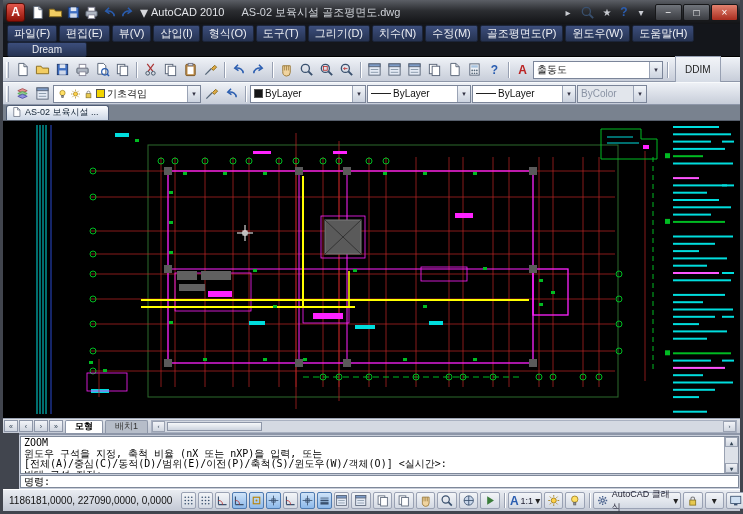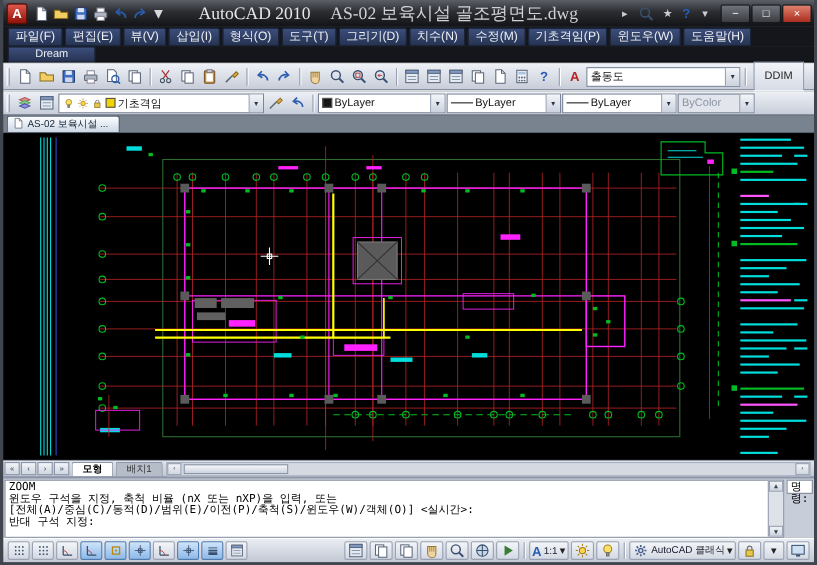--- a/index.html
+++ b/index.html
@@ -8,21 +8,21 @@
             background:#41454e; border:3px solid #41454e; border-top:none; position:relative; }
 
   
   .titlebar { height:24px; flex:0 0 24px; background:linear-gradient(#5c5f66,#2b2d31 45%,#121316);
               display:flex; align-items:center; padding:0 2px; color:#d6d8dc; }
   .app-logo { width:19px; height:19px; border-radius:3px; margin:0 4px 0 1px;
               background:linear-gradient(#e2574c,#8e1207); color:#fff; font-weight:bold; font-size:12px;
               display:flex; align-items:center; justify-content:center; border:1px solid #5a0c05;}
   .qat { display:flex; gap:1px; align-items:center;}
   .qat .tbtn{ width:17px; height:17px;}
-  .title-text { flex:1; text-align:center; font-size:16px; color:#e3e5e9; white-space:nowrap; overflow:hidden;font-family:Liberation Serif, serif;}
+  .title-text { flex:1; text-align:left; font-size:11px; color:#e3e5e9; white-space:nowrap; overflow:hidden;}
   .title-text .doc { margin-left:14px; color:#cfd2d8;}
   .infocenter { display:flex; align-items:center; gap:3px; margin:0 6px; font-size:10px; color:#c9ccd2;}
   .ic-glyph { width:14px; text-align:center; }
   .win-buttons { display:flex; }
   .win-btn { width:27px; height:17px; display:flex; align-items:center; justify-content:center;
              font-size:10px; color:#fff; background:linear-gradient(#70747b,#3a3c41);
              border:1px solid #17181a; border-radius:2px; margin-left:1px; }
   .win-btn.close { background:linear-gradient(#e2826f,#a92d1f); }
 
   
@@ -78,21 +78,21 @@
           border-bottom:none; background:#b6bdc9; color:#333; border-radius:2px 2px 0 0; margin-left:2px;text-align:center;}
   .ltab.active { background:#fff; font-weight:bold; color:#000;}
   .hscroll { flex:1; height:13px; margin:0 3px; background:#d4d9e2; border:1px solid #a8b0c0;
              position:relative; display:flex; align-items:center;}
   .hend { width:13px; height:11px; background:linear-gradient(#f2f4f8,#d0d6e0); border:1px solid #9aa2b2;
           font-size:6px; color:#345; display:flex; align-items:center; justify-content:center;}
   .hthumb { width:95px; height:9px; margin-left:2px; background:linear-gradient(#f6f8fa,#ccd3de); border:1px solid #8d96a8;}
 
   
   .cmdwin { height:56px; flex:0 0 56px; background:#c7cdd9; border-top:2px solid #8d96a8;
-            display:flex; flex-direction:row; font-family:"DejaVu Sans Mono", monospace;}
+            display:flex; flex-direction:column; font-family:"DejaVu Sans Mono", monospace;margin-left:16px;}
   .cmd-history { flex:1; background:#fff; border:1px solid #7e8899; margin:1px 1px 0; display:flex; overflow:hidden;}
   .cmd-lines { flex:1; padding:1px 3px; font-size:10px; line-height:10.5px; color:#000; white-space:nowrap;}
   .cmd-scroll { width:14px; background:#dde1e8; border-left:1px solid #9aa2b2;
                 display:flex; flex-direction:column; justify-content:space-between;}
   .sbtn { height:10px; font-size:6px; text-align:center; line-height:9px; background:linear-gradient(#f0f2f6,#cfd5df);
           border:1px solid #9aa2b2; color:#345;}
   .cmd-prompt { height:13px; flex:0 0 13px; background:#fff; border:1px solid #7e8899; margin:1px;
                 font-size:10px; line-height:11px; padding:0 3px; color:#000;}
 
   
@@ -345,21 +345,21 @@
   <div class="menubar">
     <span class="menu-item">파일(F)</span>
     <span class="menu-item">편집(E)</span>
     <span class="menu-item">뷰(V)</span>
     <span class="menu-item">삽입(I)</span>
     <span class="menu-item">형식(O)</span>
     <span class="menu-item">도구(T)</span>
     <span class="menu-item">그리기(D)</span>
     <span class="menu-item">치수(N)</span>
     <span class="menu-item">수정(M)</span>
-    <span class="menu-item">기초격임(P)</span>
+    <span class="menu-item">골조평면도(P)</span>
     <span class="menu-item">윈도우(W)</span>
     <span class="menu-item">도움말(H)</span>
   </div>
   <div class="menubar2">
     <span class="menu-item dream">Dream</span>
   </div>
 
   <div class="toolbar row1">
     <span class="tgrip"></span>
     <span class="tbtn">
@@ -472,41 +472,41 @@
         </svg>
       </span>
     <span class="tbtn">
         <svg class="ic" viewBox="0 0 16 16">
           <use href="#sy-calc"></use>
         </svg>
       </span>
     <span class="tbtn q-mark">?</span>
     <span class="tsep"></span>
     <span class="tbtn a-letter">A</span>
-    <div class="tcombo" style="width:140px">
+    <div class="tcombo" style="width:130px">
       <span>출동도</span>
       <span class="combo-arrow">▾</span>
     </div>
     <span class="tsep"></span>
     <div class="ddim-panel">DDIM</div>
   </div>
 
   <div class="toolbar row2">
     <span class="tgrip"></span>
     <span class="tbtn">
         <svg class="ic" viewBox="0 0 16 16">
           <use href="#sy-layers"></use>
         </svg>
       </span>
     <span class="tbtn">
         <svg class="ic" viewBox="0 0 16 16">
           <use href="#sy-panel"></use>
         </svg>
       </span>
-    <div class="tcombo" style="width:187px">
+    <div class="tcombo" style="width:148px">
       <svg class="mini-g" viewBox="0 0 16 16">
           <use href="#sy-bulb"></use>
         </svg>
       <svg class="mini-g" viewBox="0 0 16 16">
           <use href="#sy-sun"></use>
         </svg>
       <svg class="mini-g" viewBox="0 0 16 16">
           <use href="#sy-lock"></use>
         </svg>
       <span class="swatch sw-yellow"></span>
@@ -799,20 +799,21 @@
       </div>
       <div class="cmd-scroll">
         <span class="sbtn">▲</span>
         <span class="sbtn">▼</span>
       </div>
     </div>
     <div class="cmd-prompt">명령:</div>
   </div>
 
   <div class="statusbar">
+    <span class="coords">1186181,0000, 227090,0000, 0,0000</span>
     <span class="stoggle">
         <svg class="ic" viewBox="0 0 16 16">
           <use href="#sy-griddots"></use>
         </svg>
       </span>
     <span class="stoggle">
         <svg class="ic" viewBox="0 0 16 16">
           <use href="#sy-griddots"></use>
         </svg>
       </span>

